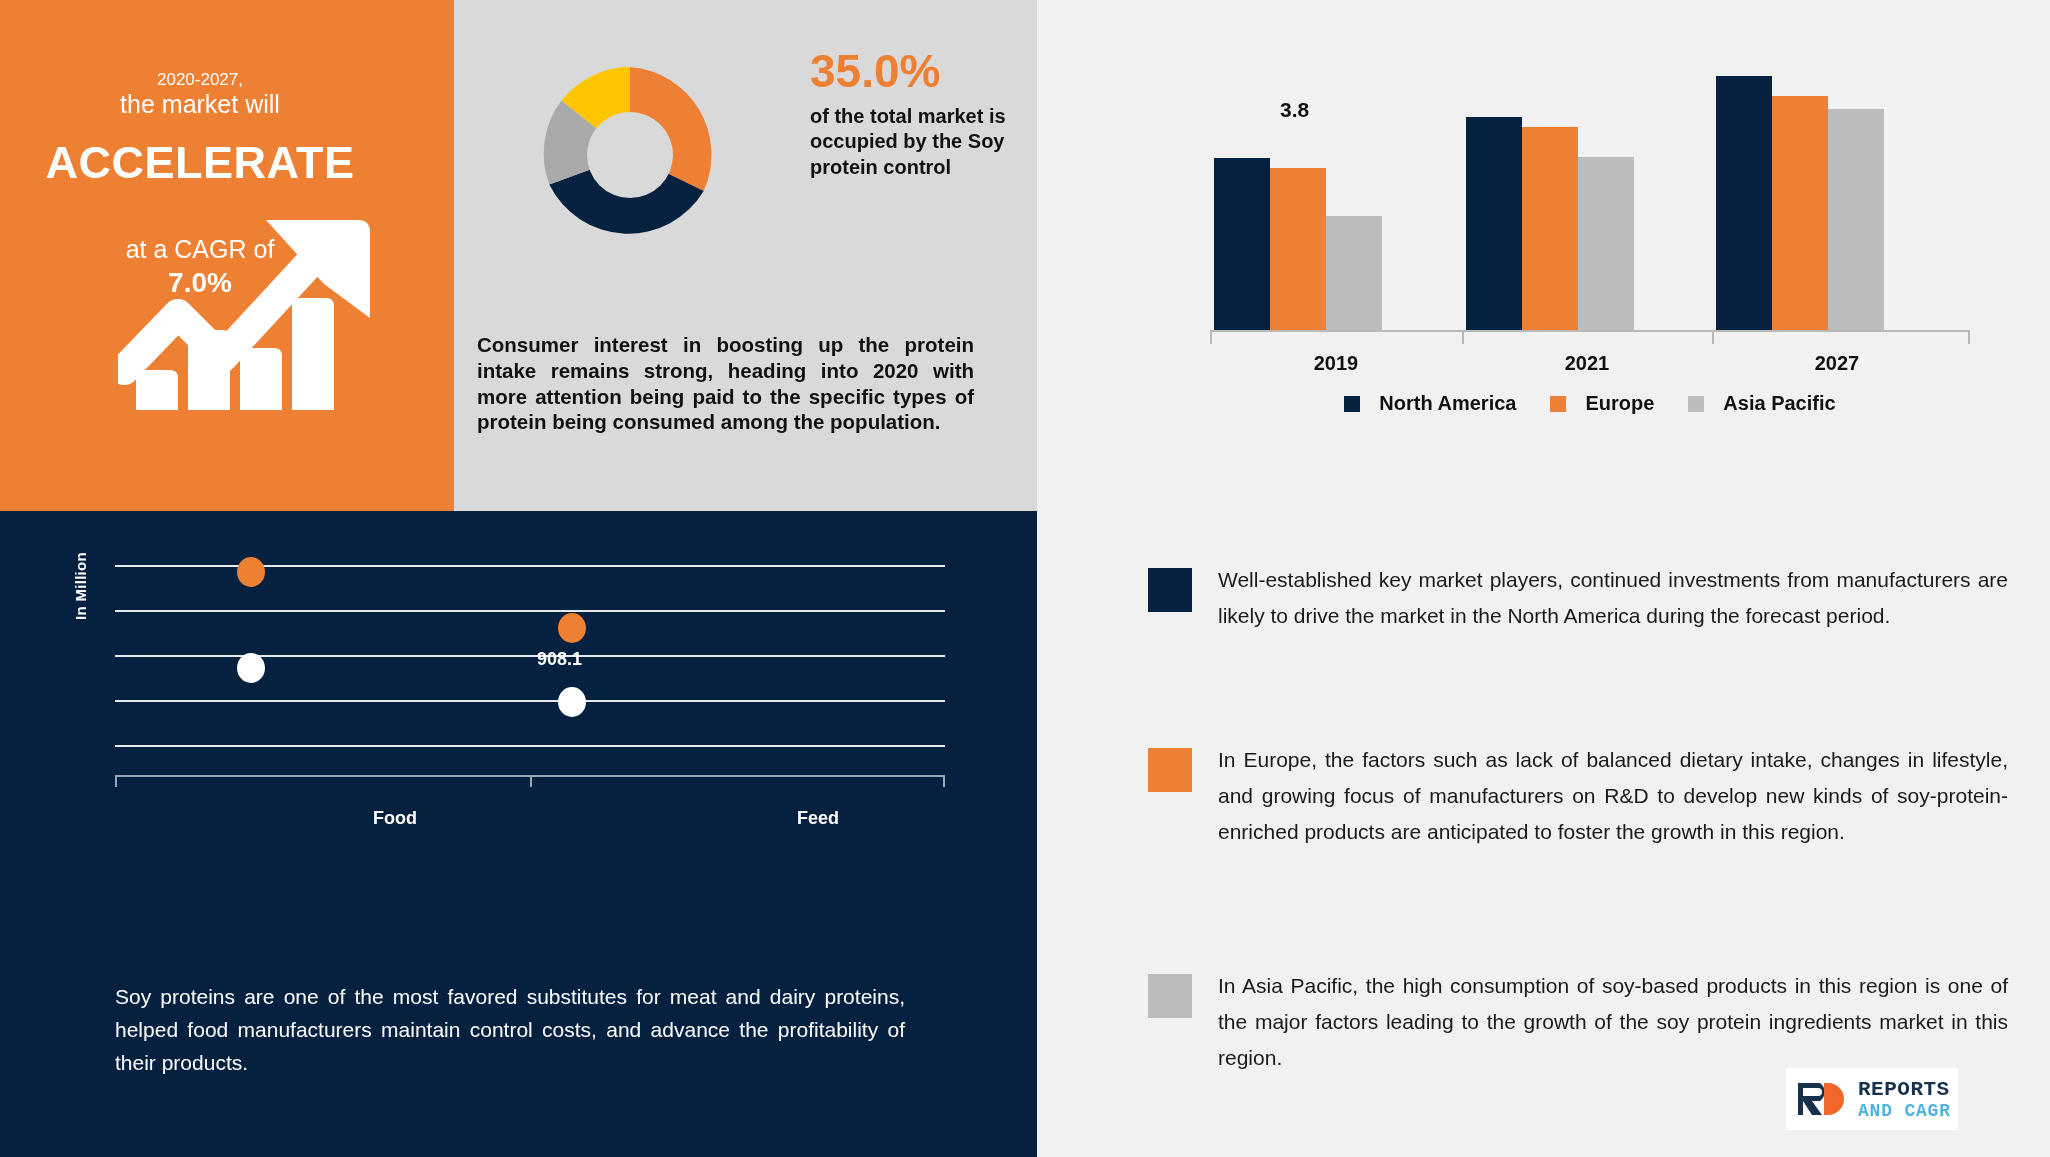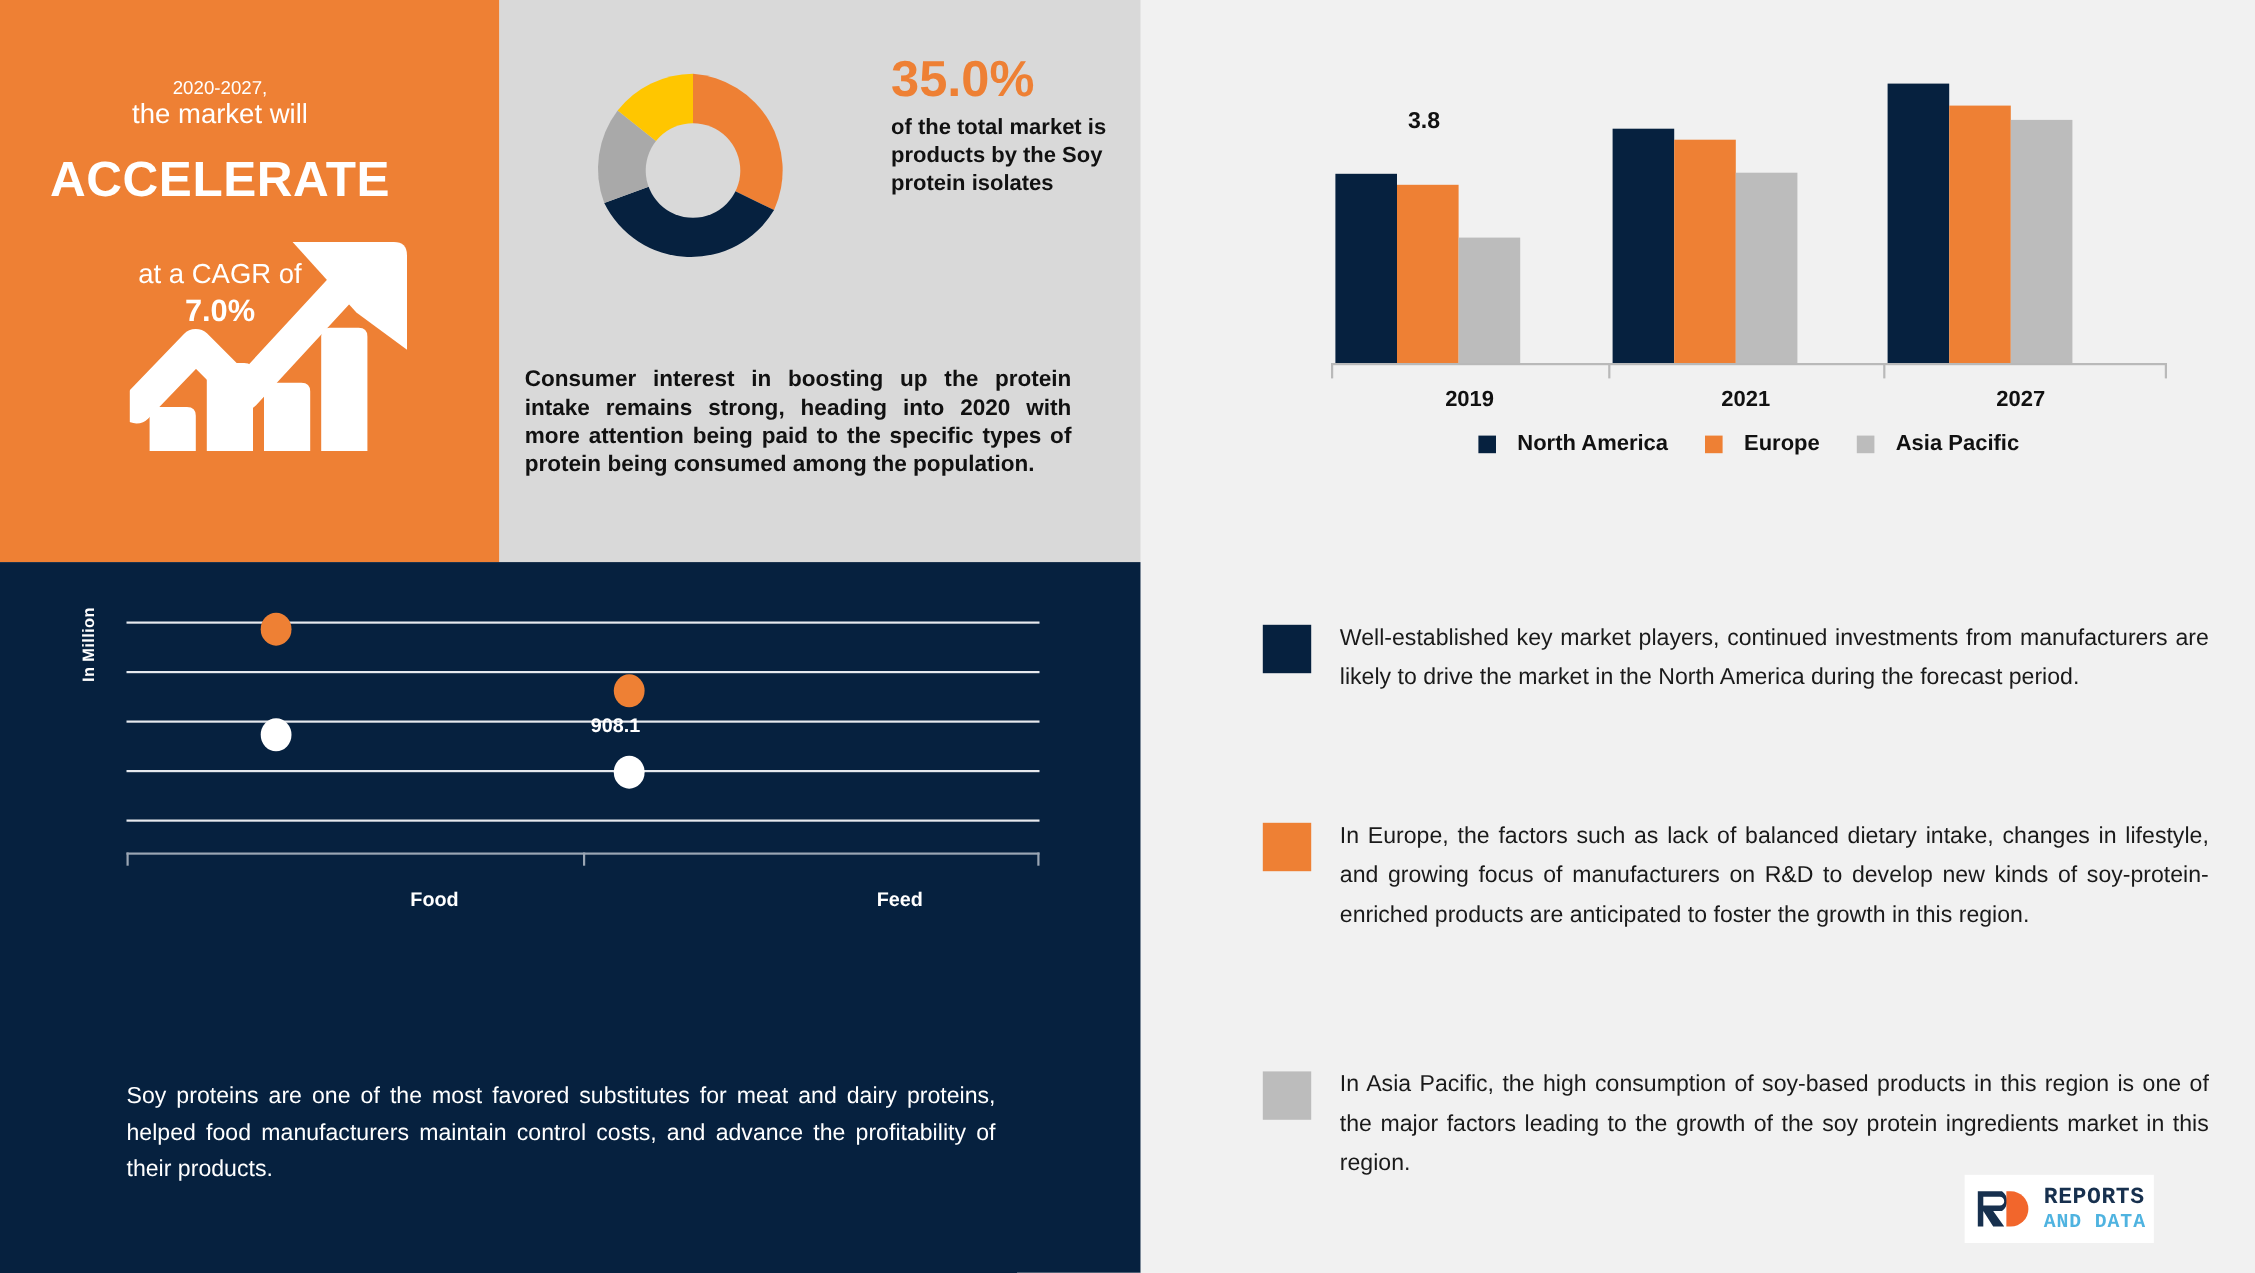--- a/index.html
+++ b/index.html
@@ -115,21 +115,21 @@
 
       <path d="M100 100 L19.3 129.6 A88 88 0 0 1 31.5 45.4 Z" fill="#a9a9a9"></path>
 
       <path d="M100 100 L31.5 45.4 A88 88 0 0 1 100 12 Z" fill="#ffc600"></path>
       <circle cx="100" cy="100" r="43" fill="#d9d9d9"></circle>
     </svg>
   </div>
 
   <div class="pct-block">
     <div class="pct-num">35.0%</div>
-    <div class="pct-desc">of the total market is products by the Soy protein isolates</div>
+    <div class="pct-desc">of the total market is occupied by the Soy protein control</div>
   </div>
 
   <div class="gray-para">Consumer interest in boosting up the protein intake remains strong, heading into 2020 with more attention being paid to the specific types of protein being consumed among the population.</div>
 
   <div class="panel-navy"></div>
 
   <div class="dot-ylabel">In Million</div>
 
   <div class="dot-chart">
     <div class="gridline" style="top:0px;"></div>
@@ -217,17 +217,17 @@
   <div class="logo">
     <span class="logo-mark">
       <svg viewBox="0 0 58 40" width="58" height="40">
         <path d="M4 4 L26 4 A11 11 0 0 1 26 22 L18 22 L28 36 L18 36 L9 22 L9 36 L4 36 Z
                  M9 9 L9 17 L24 17 A4 4 0 0 0 24 9 Z" fill="#17304e"></path>
         <path d="M30 4 L34 4 A16 16 0 0 1 34 36 L30 36 Z" fill="#f2662c"></path>
       </svg>
     </span>
     <span class="logo-words">
       <span class="logo-w1" style="display:block;">REPORTS</span>
-      <span class="logo-w2" style="display:block;">AND DATA</span>
+      <span class="logo-w2" style="display:block;">AND CAGR</span>
     </span>
   </div>
 
 </div>
 
 </body></html>

